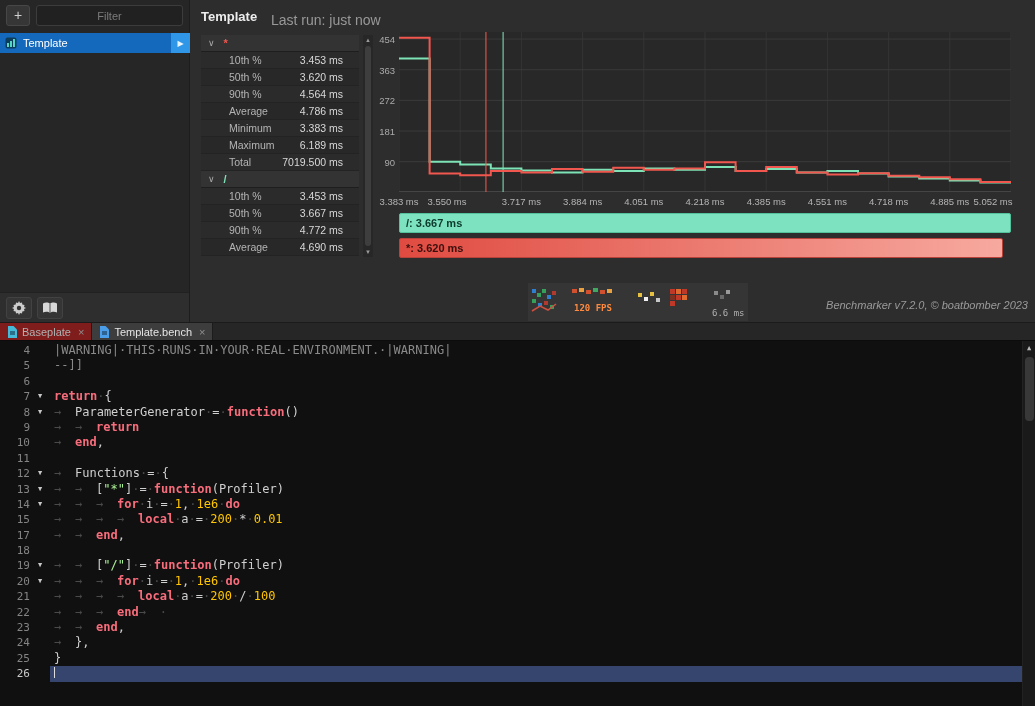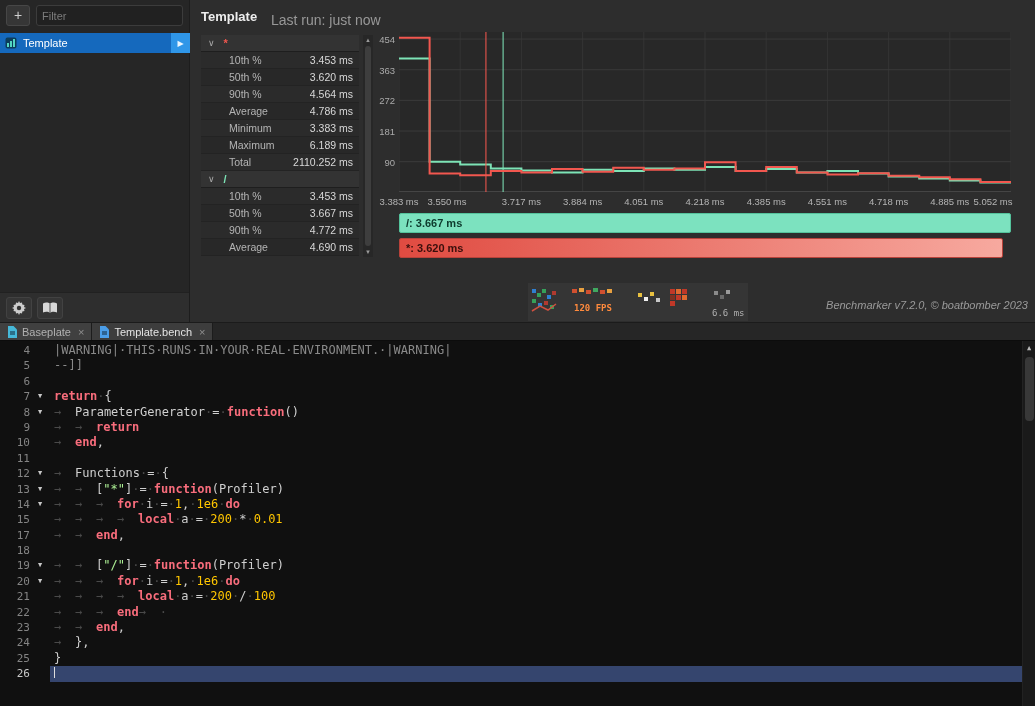--- a/index.html
+++ b/index.html
@@ -6,61 +6,61 @@
   html,body{width:1035px;height:706px;}
   body{background:#1a1a1a;font-family:"Liberation Sans",sans-serif;overflow:hidden;}
   #app{position:relative;width:1035px;height:706px;background:#2d2d2d;overflow:hidden;}
 
   
   #top{position:absolute;left:0;top:0;width:1035px;height:322px;background:#2d2d2d;}
   #left-panel{position:absolute;left:0;top:0;width:190px;height:322px;background:#262626;border-right:1px solid #1d1d1d;}
   #left-toolbar{position:absolute;left:0;top:0;width:100%;height:31px;padding:5px 6px;display:flex;gap:6px;}
   #add-btn{width:24px;height:21px;background:#363636;border:1px solid #474747;border-radius:3px;color:#cfcfcf;font-size:14px;line-height:17px;text-align:center;cursor:pointer;font-family:inherit;}
   #filter-box{flex:1;}
-  #filter-box input{width:100%;height:21px;background:#212121;border:1px solid #3c3c3c;border-radius:3px;color:#ddd;font-size:11px;padding:0 5px;outline:none;font-family:inherit;}
+  #filter-box input{width:100%;height:21px;background:#212121;border:1px solid #3c3c3c;border-radius:3px;color:#ddd;font-size:11px;padding:0 11px;outline:none;font-family:inherit;text-align:center;}
   #filter-box input::placeholder{color:#7c7c7c;}
   .bench-item{position:absolute;left:0;top:33px;width:190px;height:20px;display:flex;align-items:center;background:#1569bd;cursor:pointer;}
   .bench-icon{margin-left:5px;display:flex;}
   .bench-label{margin-left:6px;font-size:11px;color:#ffffff;flex:1;}
   .run-btn{width:19px;height:20px;background:#2f96e8;border:none;color:#eaf6ff;font-size:8px;cursor:pointer;display:flex;align-items:center;justify-content:center;}
   #left-bottom{position:absolute;left:0;bottom:0;width:100%;height:30px;background:#2e2e2e;border-top:1px solid #212121;display:flex;align-items:center;gap:5px;padding:0 6px;}
   .tool-btn{width:26px;height:22px;background:#353535;border:1px solid #424242;border-radius:3px;display:flex;align-items:center;justify-content:center;cursor:pointer;}
 
   #results-panel{position:absolute;left:191px;top:0;right:0;height:322px;}
   #results-title{position:absolute;left:10px;top:9px;font-size:13px;font-weight:bold;color:#ededed;}
   #last-run-label{position:absolute;left:80px;top:12px;font-size:14px;color:#989898;}
 
   #stats-table{position:absolute;left:10px;top:35px;width:158px;}
   .stat-head{height:17px;background:#333333;border-bottom:1px solid #1e1e1e;display:flex;align-items:center;cursor:pointer;}
   .stat-head .chev{color:#aaaaaa;margin-left:7px;font-size:9px;}
   .stat-head .sym{margin-left:9px;font-weight:bold;font-size:11px;}
   .stat-row{height:17px;background:#2b2b2b;border-bottom:1px solid #232323;display:flex;align-items:center;font-size:10.5px;}
   .stat-row.alt{background:#282828;}
   .stat-row .sl{margin-left:28px;color:#b4b4b4;flex:1;}
-  .stat-row .sv{margin-right:6px;color:#d8d8d8;}
+  .stat-row .sv{margin-right:16px;color:#d8d8d8;}
   #stats-scrollbar{position:absolute;left:172px;top:35px;width:10px;height:222px;background:#272727;display:flex;flex-direction:column;align-items:center;cursor:pointer;}
   .sb-arrow{font-size:6px;color:#9a9a9a;line-height:10px;}
   .sb-thumb{flex:1;width:6px;background:#3e3e3e;border-radius:3px;margin:1px 0;}
 
   #chart{position:absolute;left:185px;top:30px;width:648px;height:232px;}
   #y-axis{position:absolute;left:0;top:2px;width:21px;height:160px;}
   .ylab{position:absolute;right:2px;font-size:9.5px;color:#aaaaaa;}
   #plot{position:absolute;left:23px;top:2px;width:612px;height:160px;background:#282828;}
   #x-axis{position:absolute;left:23px;top:166px;width:612px;height:13px;}
   .xlab{position:absolute;top:0;font-size:9.5px;color:#b4b4b4;transform:translateX(-50%);white-space:nowrap;}
   #bars{position:absolute;left:23px;top:183px;width:612px;}
   .result-bar{height:20px;border-radius:2px;border:1px solid transparent;margin-bottom:5px;display:flex;align-items:center;}
   .result-bar span{margin-left:6px;font-size:11px;font-weight:bold;}
 
   #fps-overlay{position:absolute;left:528px;top:283px;width:220px;height:38px;background:#353535;}
   #credit{position:absolute;right:7px;top:299px;font-size:11px;font-style:italic;color:#9a9a9a;}
 
   
   #tabbar{position:absolute;left:0;top:322px;width:100%;height:19px;background:#262626;border-top:1px solid #1b1b1b;border-bottom:1px solid #0c0c0c;display:flex;}
-  .tab{display:flex;align-items:center;padding:0 7px;gap:5px;font-size:11px;color:#b0b0b0;background:#404040;border-right:1px solid #1c1c1c;cursor:pointer;white-space:nowrap;}
+  .tab{display:flex;align-items:center;padding:0 7px;gap:5px;font-size:11px;color:#b0b0b0;background:#7f1d1d;border-right:1px solid #1c1c1c;cursor:pointer;white-space:nowrap;}
   .tab.active{background:#3d3d3d;color:#e4e4e4;}
   .tabclose{color:#8f8f8f;font-size:11px;margin-left:2px;}
 
   
   #editor{position:absolute;left:0;top:341px;width:1035px;height:365px;background:#101010;font-family:"DejaVu Sans Mono",monospace;}
   #code-lines{position:absolute;left:0;top:2px;right:13px;}
   .code-row{display:flex;height:15.4px;line-height:15.4px;font-size:12px;}
   .lnum{width:30px;text-align:right;color:#848484;font-size:11px;flex:none;}
   .fold{width:20px;text-align:center;color:#c8c8c8;font-size:7px;flex:none;cursor:pointer;}
   .ltext{flex:1;white-space:pre;color:#cfcfcf;padding-left:4px;}
@@ -149,21 +149,21 @@
           <div class="stat-row">
             <span class="sl">Minimum</span>
             <span class="sv">3.383 ms</span>
           </div>
           <div class="stat-row alt">
             <span class="sl">Maximum</span>
             <span class="sv">6.189 ms</span>
           </div>
           <div class="stat-row">
             <span class="sl">Total</span>
-            <span class="sv">2110.252 ms</span>
+            <span class="sv">7019.500 ms</span>
           </div>
           <div class="stat-head">
             <span class="chev">∨</span>
             <span class="sym" style="color: rgb(125, 227, 182);">/</span>
           </div>
           <div class="stat-row">
             <span class="sl">10th %</span>
             <span class="sv">3.453 ms</span>
           </div>
           <div class="stat-row alt">

